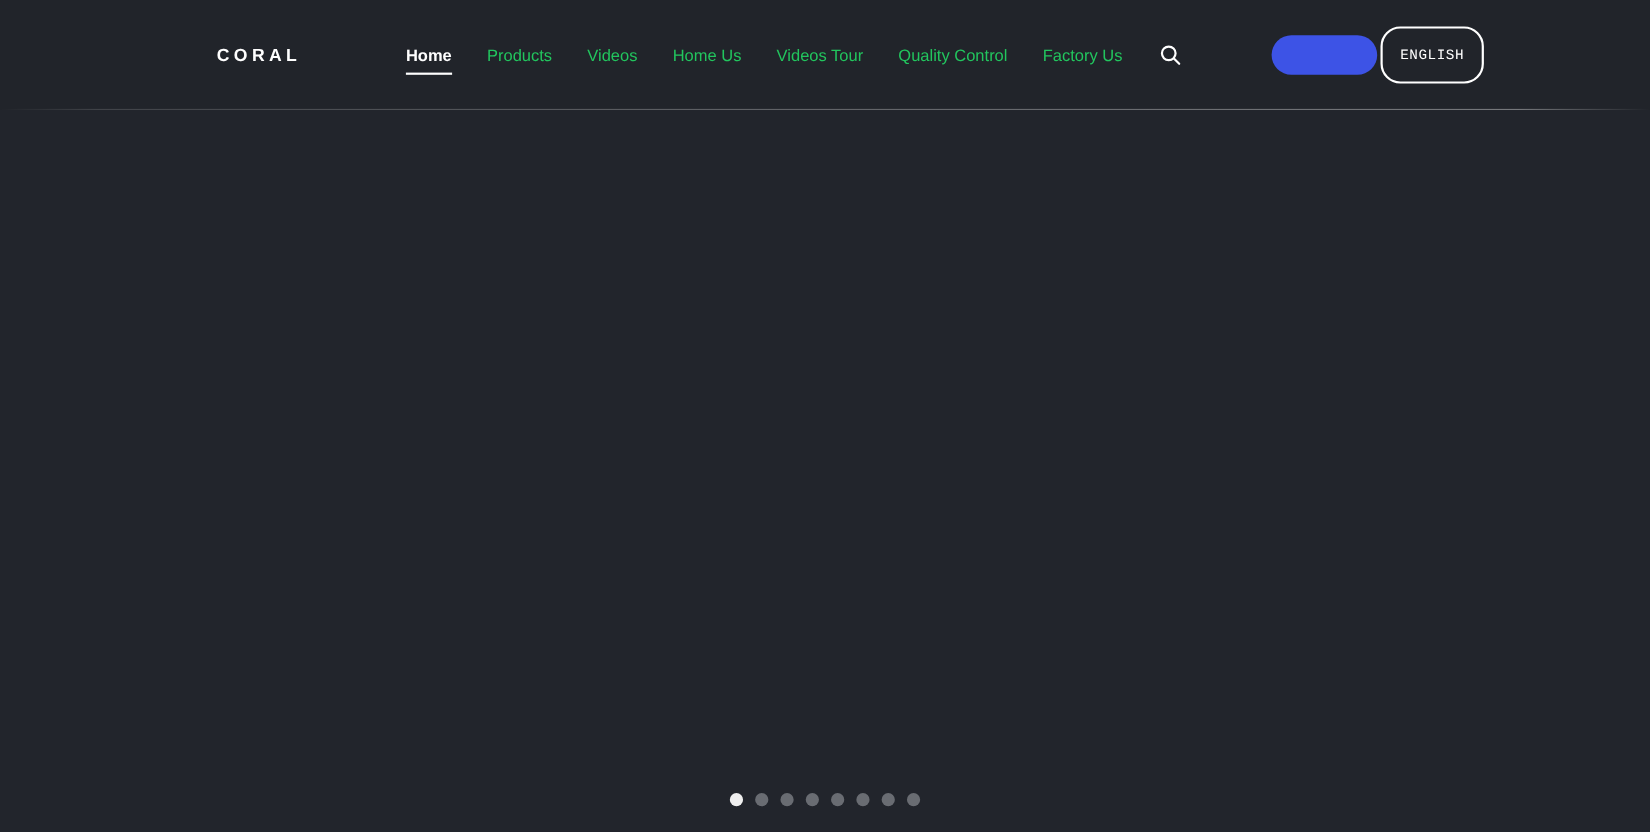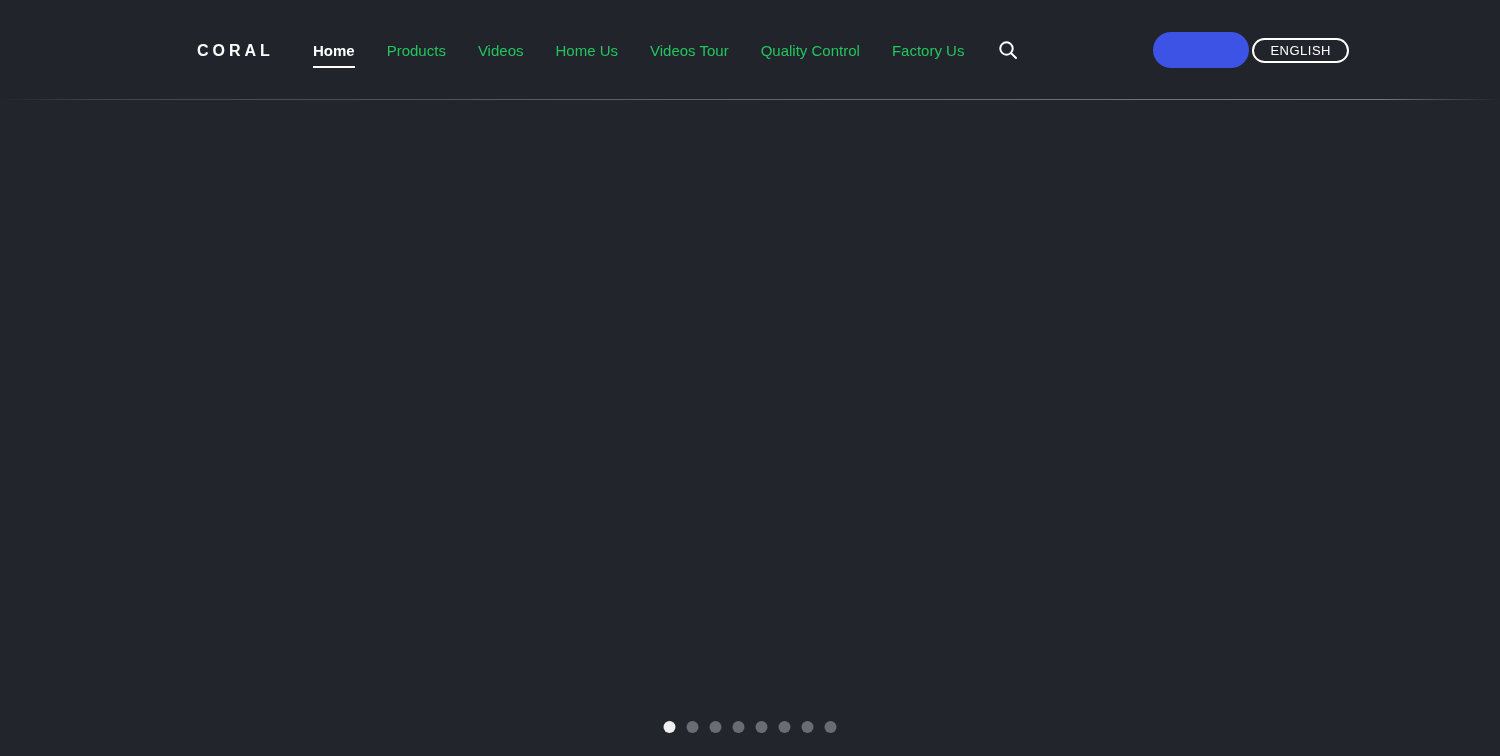--- a/index.html
+++ b/index.html
@@ -47,21 +47,21 @@
     font-size:16px;
     font-weight:bold;
     letter-spacing:4px;
     margin-top:1px;
     margin-right:-4px; 
     color:#fff;
     white-space:nowrap;
   }
 
   .main-nav {
-    margin-left:58px;
+    margin-left:114px;
     display:flex;
     align-items:center;
     gap:32px;
     flex:0 0 auto;
     text-align:right;
   }
   .nav-link {
     position:relative;
     font-size:15px;
     color:#22c55e;
@@ -102,29 +102,29 @@
     height:36px;
     border:none;
     border-radius:18px;
     background:#3d53e6;
     color:#fff;
     font-size:13px;
     cursor:pointer;
   }
   .lang-btn {
     min-width:88px;
-    height:25px;
+    height:52px;
     padding:0 16px;
     border:2px solid #ffffff;
     border-radius:18px;
     background:transparent;
     color:#ffffff;
     font-size:13px;
     letter-spacing:0.5px;
-    font-family:Liberation Sans, sans-serif;
+    font-family:Liberation Mono, monospace;
     cursor:pointer;
   }
 
   
   .hero {
     position:relative;
     flex:1 1 auto;
     background:#22252c;
   }
   .carousel-dots {

